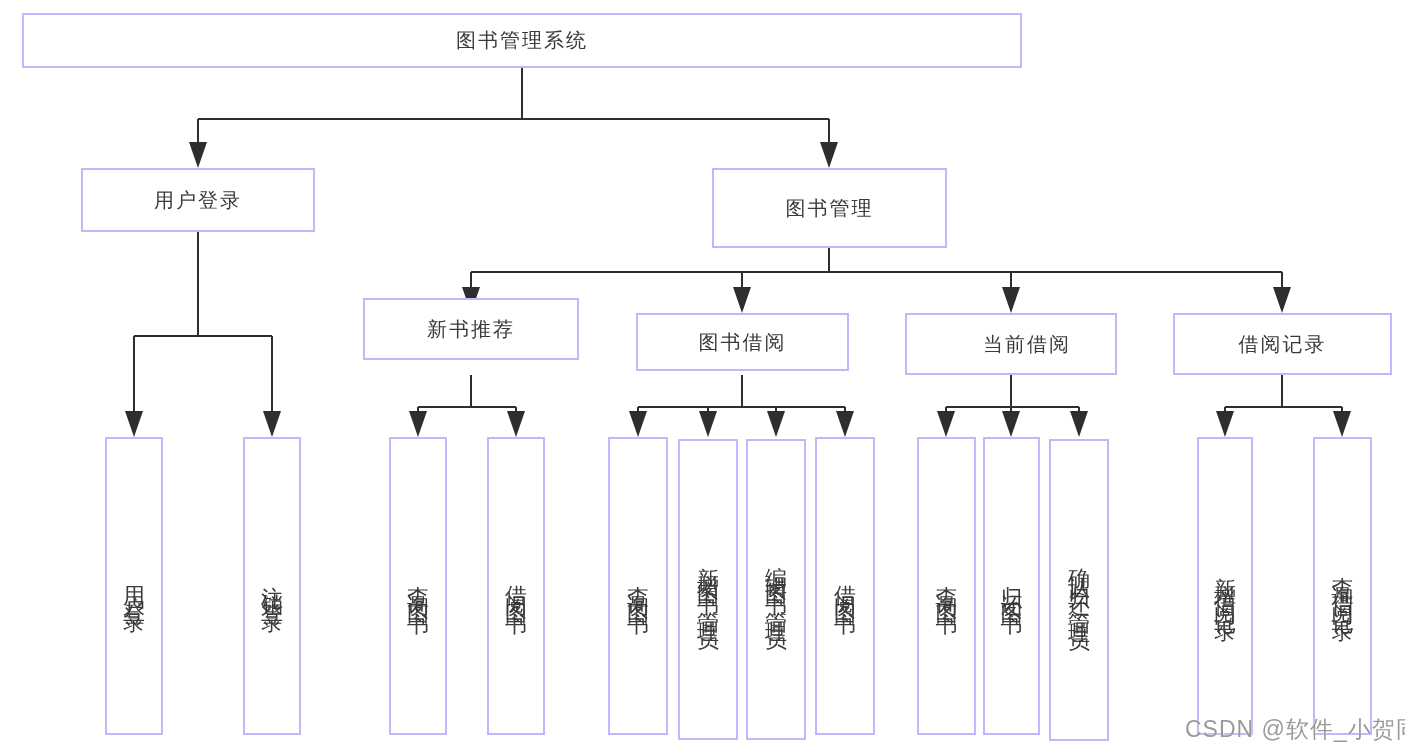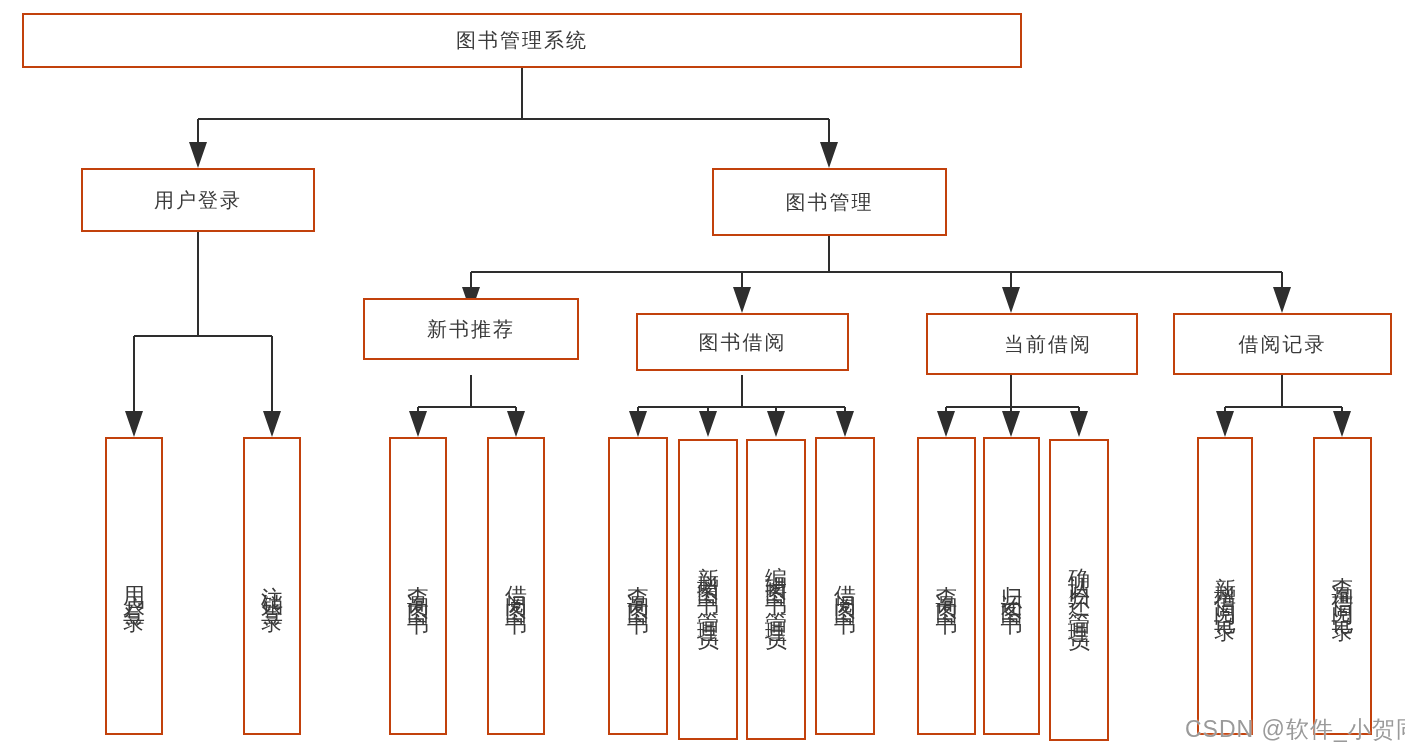--- a/index.html
+++ b/index.html
@@ -2,21 +2,21 @@
 <html><head>
 <meta charset="utf-8">
 <style>
   html,body{margin:0;padding:0;background:#ffffff;}
   #canvas{
     position:relative;width:1405px;height:747px;background:#ffffff;overflow:hidden;
     font-family:"Liberation Sans",sans-serif;color:#3a3a3a;
   }
   #connector-svg{position:absolute;left:0;top:0;width:1405px;height:747px;}
   .node{
-    position:absolute;box-sizing:border-box;border:2px solid #c2410c;background:#ffffff;
+    position:absolute;box-sizing:border-box;border:2px solid #c4b5fd;background:#ffffff;
     display:flex;align-items:center;justify-content:center;
   }
   .hnode{font-size:20px;letter-spacing:2px;}
   .root{border-width:2px;}
   .leaf{top:437px;height:298px;}
   .leaf span{
     writing-mode:vertical-rl;text-orientation:mixed;
     font-size:22px;letter-spacing:9px;line-height:1;white-space:nowrap;
   }
   #watermark{
@@ -50,25 +50,25 @@
       M629 411 L647 411 L638 437 Z  M699 411 L717 411 L708 437 Z
       M767 411 L785 411 L776 437 Z  M836 411 L854 411 L845 437 Z
       M937 411 L955 411 L946 437 Z  M1002 411 L1020 411 L1011 437 Z
       M1070 411 L1088 411 L1079 437 Z
       M1216 411 L1234 411 L1225 437 Z  M1333 411 L1351 411 L1342 437 Z"></path>
   </svg>
 
   <div class="node hnode root" style="left:22px;top:13px;width:1000px;height:55px;">图书管理系统</div>
 
   <div class="node hnode" style="left:81px;top:168px;width:234px;height:64px;">用户登录</div>
-  <div class="node hnode" style="left:712px;top:168px;width:235px;height:68px;">图书管理</div>
+  <div class="node hnode" style="left:712px;top:168px;width:235px;height:80px;">图书管理</div>
 
   <div class="node hnode" style="left:363px;top:298px;width:216px;height:62px;">新书推荐</div>
   <div class="node hnode" style="left:636px;top:313px;width:213px;height:58px;">图书借阅</div>
-  <div class="node hnode" style="left:926px;top:313px;width:212px;height:62px;padding-left:32px;">当前借阅</div>
+  <div class="node hnode" style="left:905px;top:313px;width:212px;height:62px;padding-left:32px;">当前借阅</div>
   <div class="node hnode" style="left:1173px;top:313px;width:219px;height:62px;">借阅记录</div>
 
   <div class="node leaf" style="left:105px;width:58px;">
     <span>用户登录</span>
     </div>
   <div class="node leaf" style="left:243px;width:58px;">
     <span>注销登录</span>
     </div>
 
   <div class="node leaf" style="left:389px;width:58px;">

